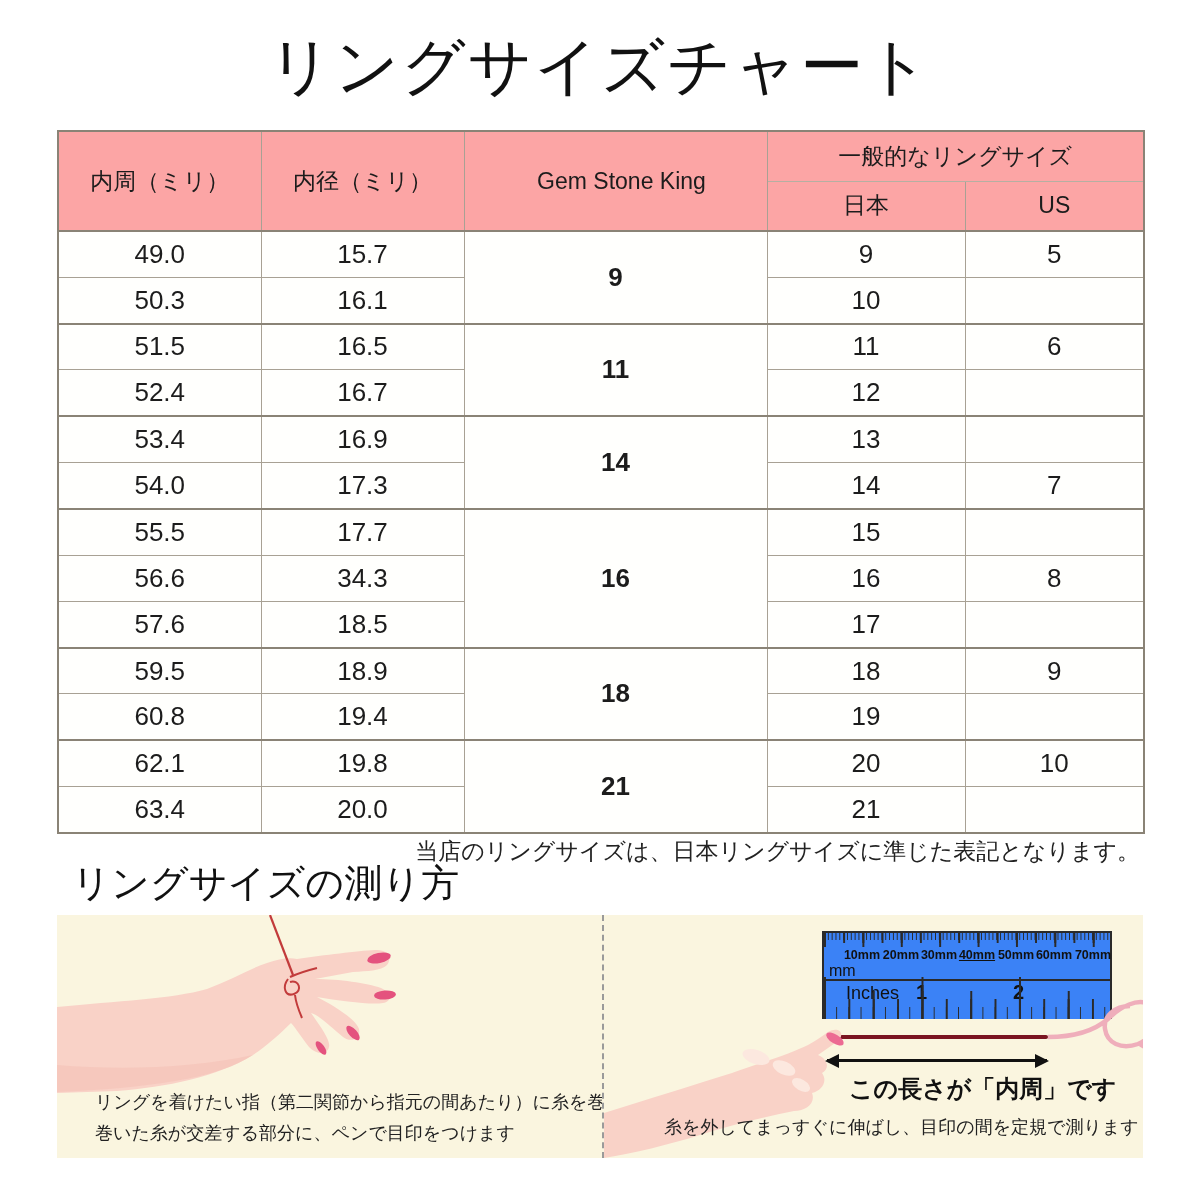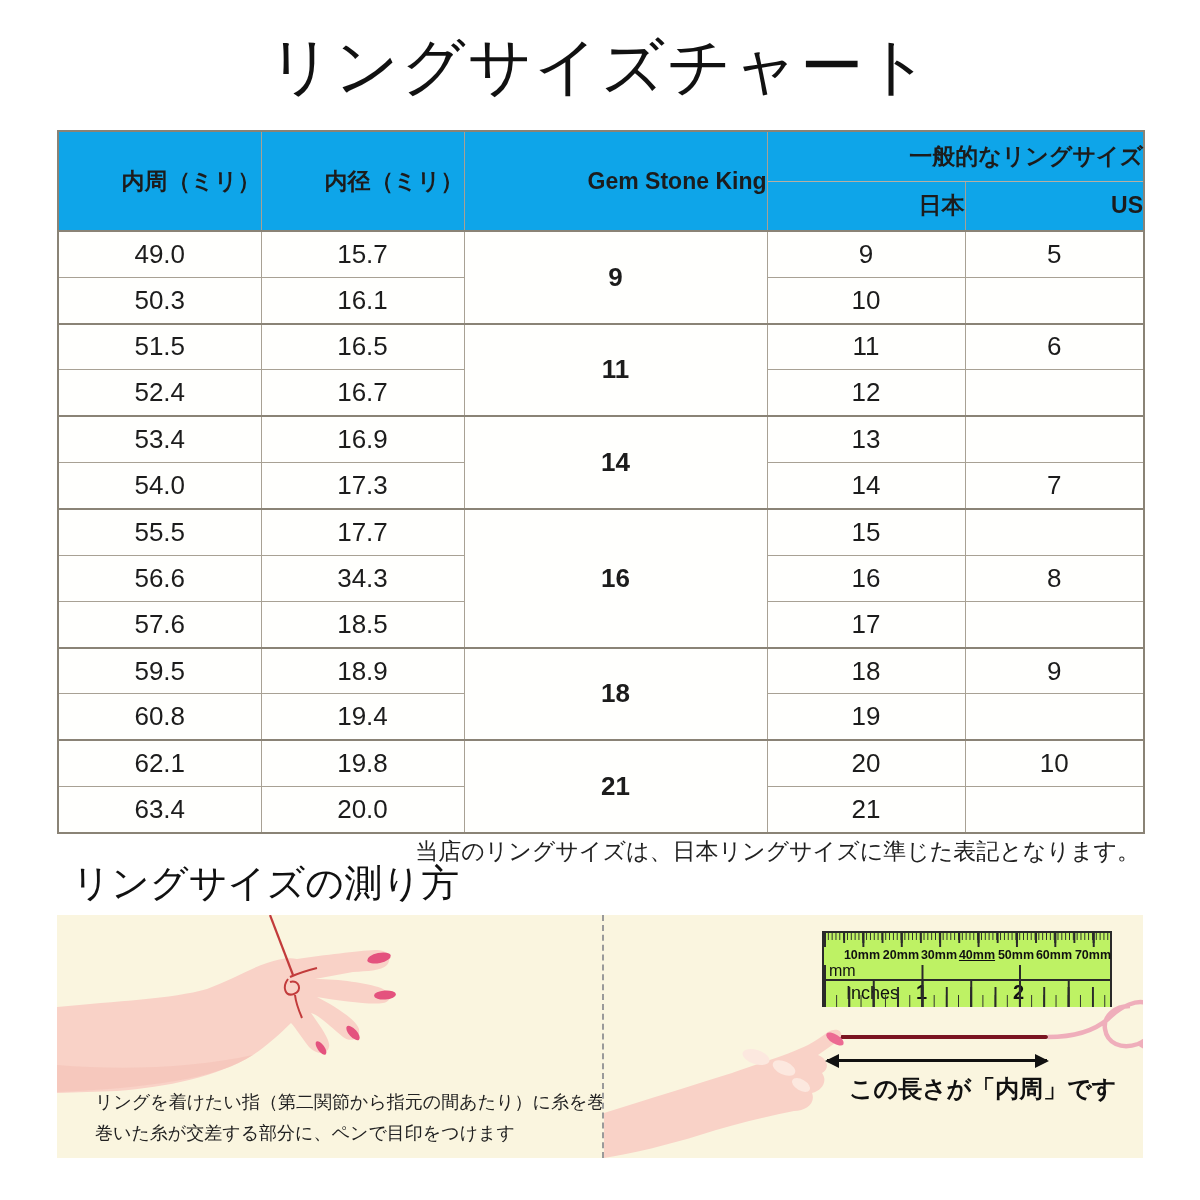--- a/index.html
+++ b/index.html
@@ -9,21 +9,21 @@
   
   .page-title{position:absolute;left:0;right:0;top:24px;text-align:center;
     font-size:63px;letter-spacing:2px;font-weight:500;color:#111;white-space:nowrap;}
 
   
   .sizes-table{position:absolute;left:57px;top:130px;width:1086px;
     border-collapse:collapse;table-layout:fixed;background:#fffffd;}
   .sizes-table th,.sizes-table td{border:1px solid #a8a194;text-align:center;
     vertical-align:middle;padding:0;}
   .sizes-table{border:2px solid #8a8376;}
-  .sizes-table thead th{background:#0ea5e9;font-size:23px;font-weight:700;text-align:right;}
+  .sizes-table thead th{background:#fca5a5;font-size:23px;font-weight:400;}
   .sizes-table thead tr:first-child{height:50px;}
   .sizes-table thead tr:last-child{height:50px;}
   th.brand{background:#f0edbe;font-size:29px;font-weight:bold;border-bottom:2px solid #8a8376;padding-left:12px;}
   th.span2{border-bottom:2px solid #8a8376;}
   th.general{font-size:21px;border-bottom:1px solid #b6afa2;}
   th.sub{font-size:22px;border-bottom:2px solid #8a8376;}
   .sizes-table tbody tr{height:46.3px;}
   .sizes-table tbody td{font-size:26px;}
   td.gsk{font-size:28px;font-weight:bold;border-bottom:2px solid #8a8376;}
   tr.gend td{border-bottom:2px solid #8a8376;}
@@ -37,21 +37,21 @@
   .panels{position:absolute;left:57px;top:915px;width:1086px;height:243px;display:flex;}
   .panel{position:relative;background:#faf5df;overflow:hidden;}
   .panel.left{width:545px;}
   .panel.right{width:541px;border-left:2px dashed #9a9a9a;box-sizing:border-box;}
   .panel svg{position:absolute;left:0;top:0;}
 
   .left-caption{position:absolute;left:38px;top:172px;font-size:18px;line-height:31px;
     color:#222;z-index:4;white-space:nowrap;}
 
   
-  .ruler{position:absolute;left:218px;top:16px;width:290px;height:76px;background:#bef264;
+  .ruler{position:absolute;left:218px;top:16px;width:290px;height:88px;background:#3b82f6;
     border-top:2px solid #2a2a2a;border-left:2px solid #2a2a2a;border-right:2px solid #2a2a2a;
     box-sizing:border-box;z-index:1;}
   .mm-ticks{position:absolute;left:0;top:0;width:100%;height:14px;
     background-image:
       linear-gradient(90deg,#2a2a2a 0 1.5px,transparent 1.5px),
       linear-gradient(90deg,#2a2a2a 0 1.5px,transparent 1.5px),
       linear-gradient(90deg,#2a2a2a 0 1px,transparent 1px);
     background-size:38.4px 14px,19.2px 10px,3.84px 7px;
     background-repeat:repeat-x;background-position:0 0;}
   .mm-labels span{position:absolute;top:15px;width:38px;text-align:center;
@@ -267,14 +267,15 @@
                C234,111 242,118 234,126 L214,140 C224,144 226,154 218,158 C224,166 218,176 208,178
                C212,188 202,196 190,196 C160,202 128,210 96,220 C64,230 30,238 0,243 Z" fill="#f9d2c7"></path>
       <ellipse cx="231" cy="124" rx="10" ry="4.5" fill="#ec6a93" transform="rotate(32 231 124)"></ellipse>
       <ellipse cx="152" cy="142" rx="14" ry="7" fill="#fce8df" transform="rotate(18 152 142)"></ellipse>
       <ellipse cx="180" cy="153" rx="12" ry="6.5" fill="#fce8df" transform="rotate(24 180 153)"></ellipse>
       <ellipse cx="197" cy="170" rx="10" ry="5.5" fill="#fce8df" transform="rotate(30 197 170)"></ellipse>
     </svg>
 
     <div class="measure-arrow"></div>
     <div class="length-label">この長さが「内周」です</div>
+    <div class="right-caption">糸を外してまっすぐに伸ばし、目印の間を定規で測ります</div>
   </div>
 </div>
 
 </body></html>

